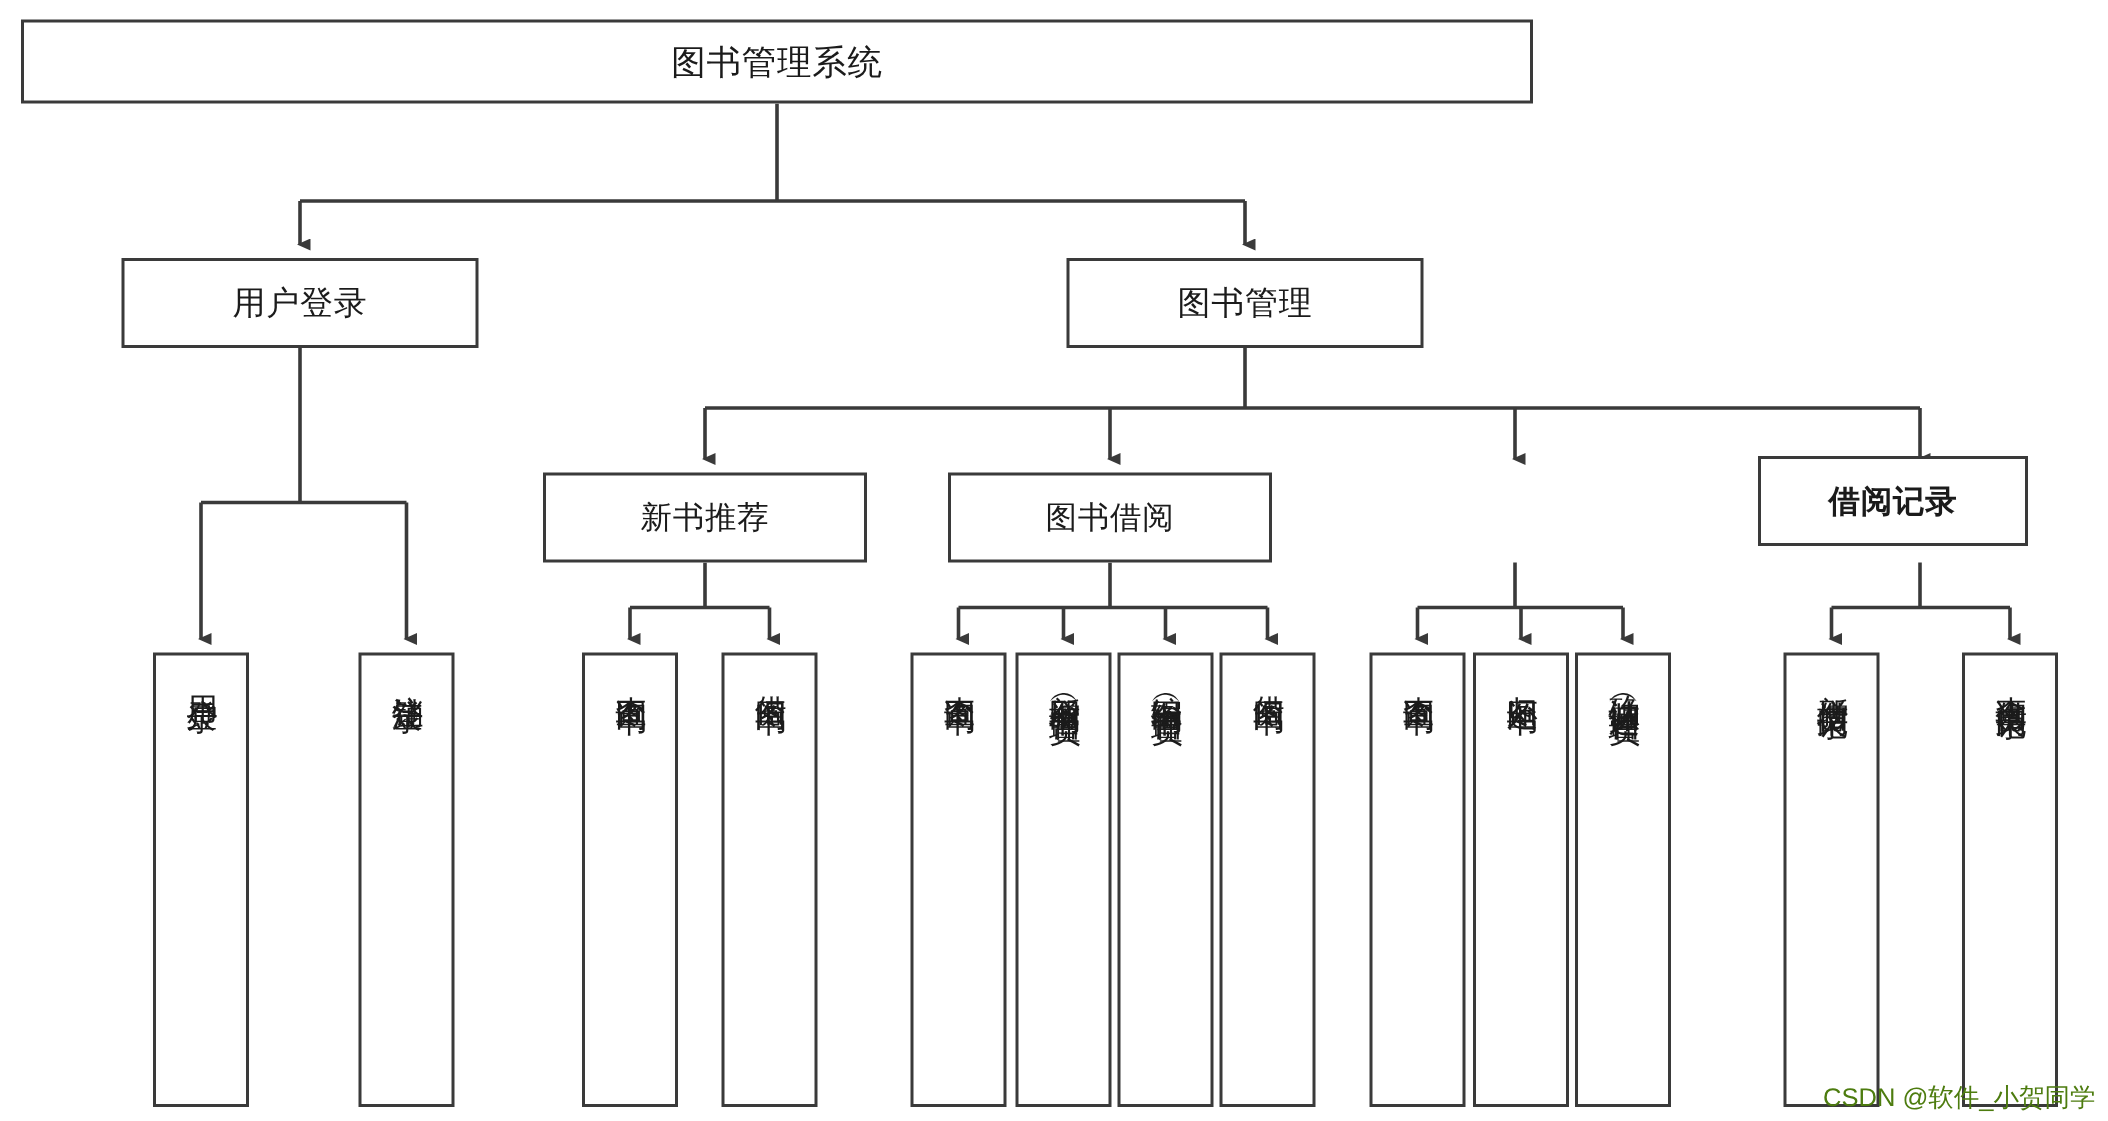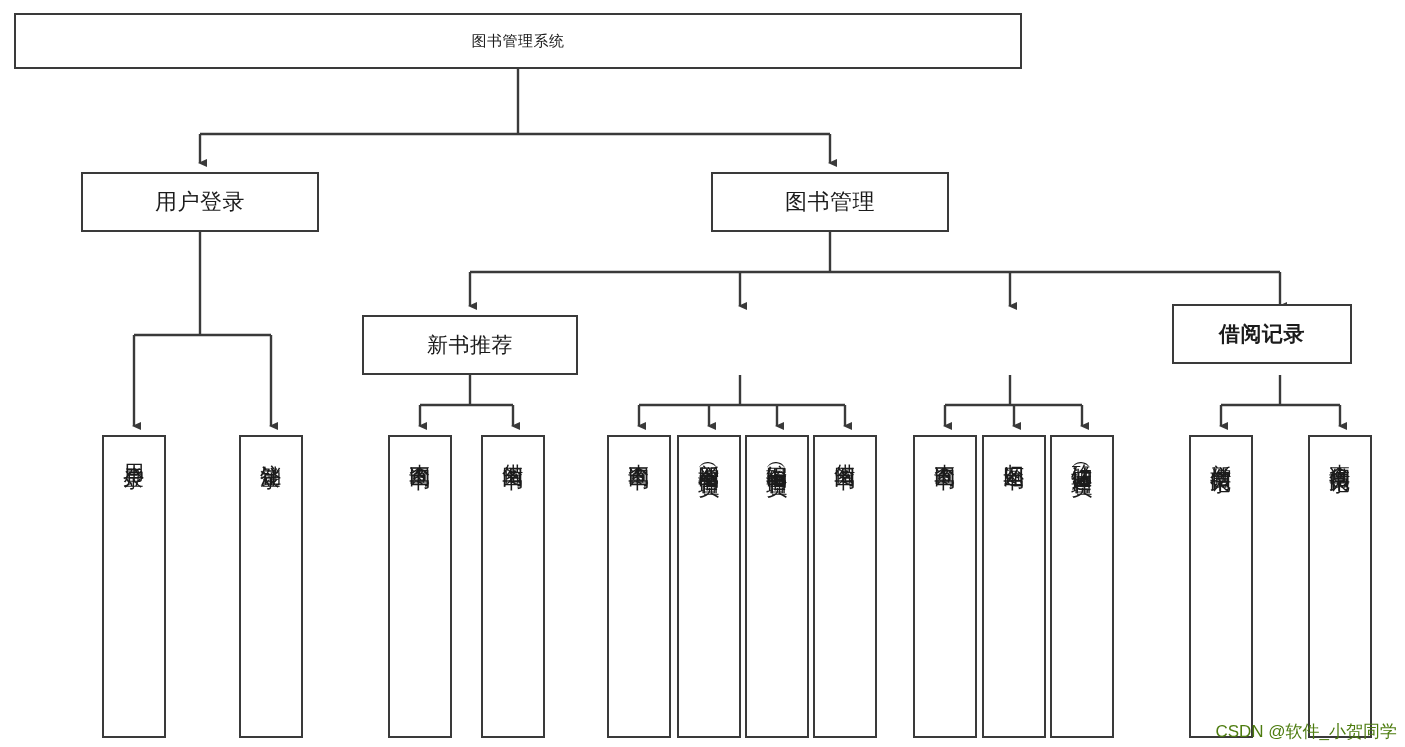--- a/index.html
+++ b/index.html
@@ -35,21 +35,21 @@
     align-items: center;
     justify-content: center;
     color: #1b1b1b;
     z-index: 2;
   }
   .node-label {
     white-space: pre;
     letter-spacing: 0.5px;
   }
   .node.root {
-    font-size: 15px;
+    font-size: 23px;
   }
   .node.branch {
     font-size: 22px;
   }
   .node.sub {
     font-size: 21px;
   }
   .node.leaf {
     align-items: flex-start;
     justify-content: center;
@@ -137,20 +137,23 @@
   <div class="node branch" style="left:81px; top:172px; width:238px; height:60px;">
     <span class="node-label">用户登录</span>
   </div>
   <div class="node branch" style="left:711px; top:172px; width:238px; height:60px;">
     <span class="node-label">图书管理</span>
   </div>
 
   <div class="node sub" style="left:362px; top:315px; width:216px; height:60px;">
     <span class="node-label">新书推荐</span>
   </div>
+  <div class="node sub" style="left:632px; top:315px; width:216px; height:60px;">
+    <span class="node-label">图书借阅</span>
+  </div>
   <div class="node sub" style="left:1172px; top:304px; width:180px; height:60px;font-weight:bold;">
     <span class="node-label">借阅记录</span>
   </div>
 
   <div class="node leaf" style="left:102px; top:435px; width:64px; height:303px;">
     <span class="node-label">用户登录</span>
   </div>
   <div class="node leaf" style="left:239px; top:435px; width:64px; height:303px;">
     <span class="node-label">注销登录</span>
   </div>

